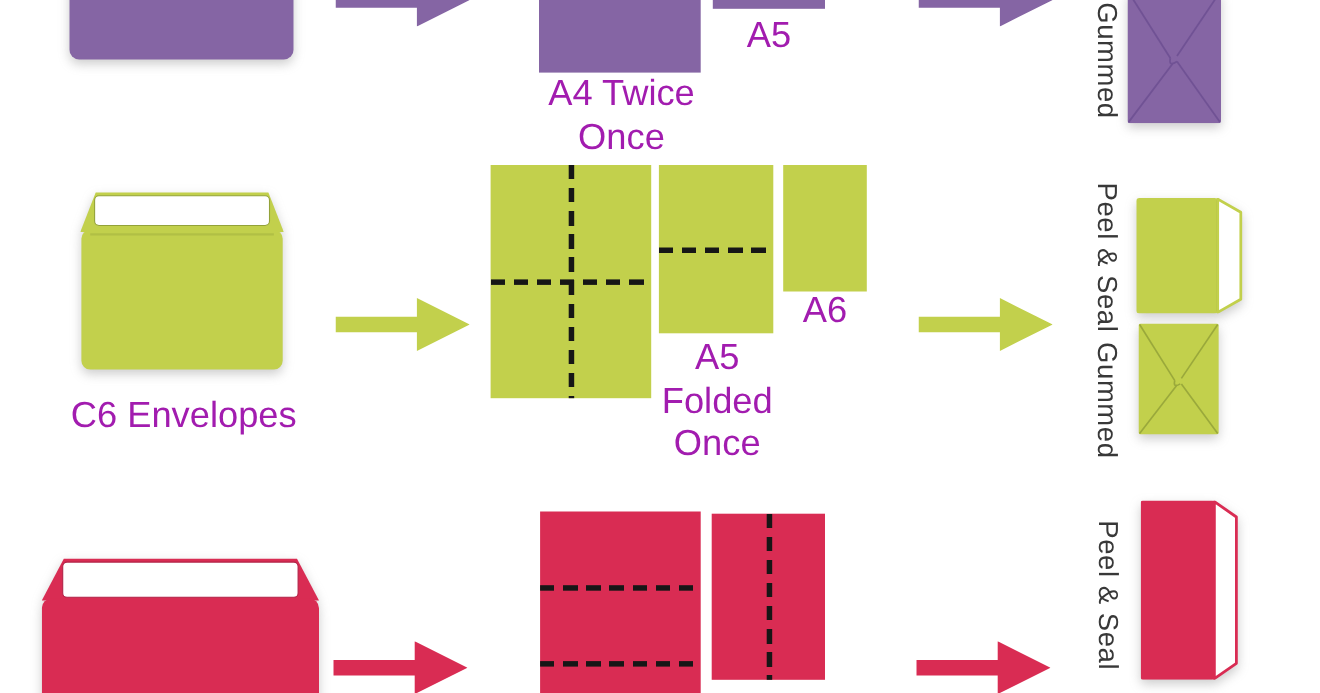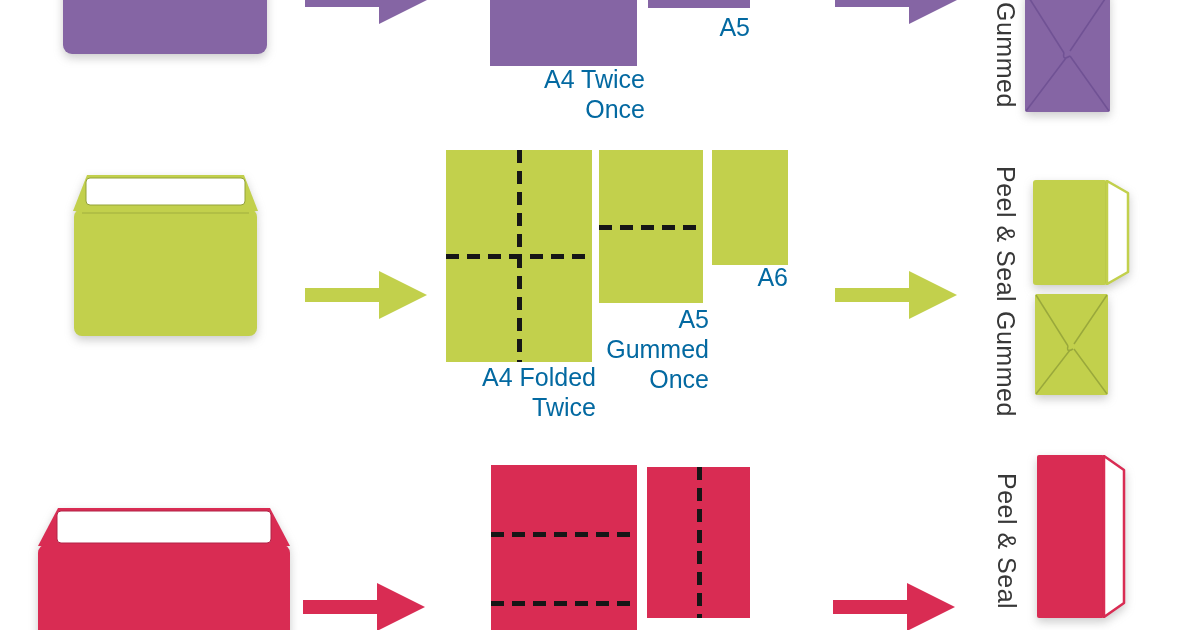--- a/index.html
+++ b/index.html
@@ -5,22 +5,22 @@
   html,body{margin:0;padding:0;background:#fff;}
   .stage{
     position:relative;width:1200px;height:630px;overflow:hidden;background:#fff;
     font-family:"Liberation Sans", sans-serif;
   }
   .purple{--c:#8565A4;--cd:#6D4F92;color:#8565A4;}
   .green {--c:#C2D04C;--cd:#93A239;color:#C2D04C;}
   .red   {--c:#D92C53;--cd:#B22347;color:#D92C53;}
 
   .lbl{
-    position:absolute;font-size:25px;line-height:1.2;color:#0369a1;
-    text-align:right;white-space:normal;
+    position:absolute;font-size:33px;line-height:1.2;color:#a21caf;
+    text-align:center;white-space:normal;
   }
   .vlbl{
     position:absolute;writing-mode:vertical-rl;text-orientation:mixed;
     font-size:25px;color:#383838;letter-spacing:.5px;
   }
   .paper{position:absolute;background:var(--c);}
   .dash-h{
     position:absolute;left:0;right:0;height:5px;
     background:repeating-linear-gradient(90deg,#161616 0 13px,transparent 13px 21px);
   }
@@ -72,35 +72,35 @@
     </g>
   </svg>
 
   <svg class="env green" style="left:73px;top:173px" width="185" height="164" viewBox="0 0 185 164">
     <path d="M14,2 L171,2 L185,38 L0,38 Z" style="fill:var(--c)"></path>
     <rect x="13" y="5" width="159" height="27" rx="4" style="fill:#fff;stroke:var(--cd);stroke-width:1"></rect>
     <rect x="1" y="36" width="183" height="127" rx="8" style="fill:var(--c)"></rect>
     <path d="M9,40 h167" style="stroke:var(--cd);stroke-width:2;opacity:.35"></path>
   </svg>
 
+  <div class="lbl" style="left:42px;top:357px;width:250px">C6 Envelopes</div>
 
   <svg class="arrow green" style="left:305px;top:271px" viewBox="0 0 122 48">
     <polygon points="0,17 74,17 74,0 122,24 74,48 74,31 0,31" fill="currentColor"></polygon>
   </svg>
 
   <div class="paper green" style="left:446px;top:150px;width:146px;height:212px">
     <div class="dash-v" style="left:calc(50% - 2px)"></div>
     <div class="dash-h" style="top:calc(50% - 2px)"></div>
   </div>
-  <div class="lbl" style="left:436px;top:362px;width:160px">A4 Folded Twice</div>
 
   <div class="paper green" style="left:599px;top:150px;width:104px;height:153px">
     <div class="dash-h" style="top:calc(50% - 2px)"></div>
   </div>
-  <div class="lbl" style="left:595px;top:304px;width:114px">A5 Gummed Once</div>
+  <div class="lbl" style="left:595px;top:304px;width:114px">A5 Folded Once</div>
 
   <div class="paper green" style="left:712px;top:150px;width:76px;height:115px"></div>
   <div class="lbl" style="left:712px;top:262px;width:76px">A6</div>
 
   <svg class="arrow green" style="left:835px;top:271px" viewBox="0 0 122 48">
     <polygon points="0,17 74,17 74,0 122,24 74,48 74,31 0,31" fill="currentColor"></polygon>
   </svg>
 
   <div class="vlbl" style="left:991px;top:166px">Peel &amp; Seal</div>
 

